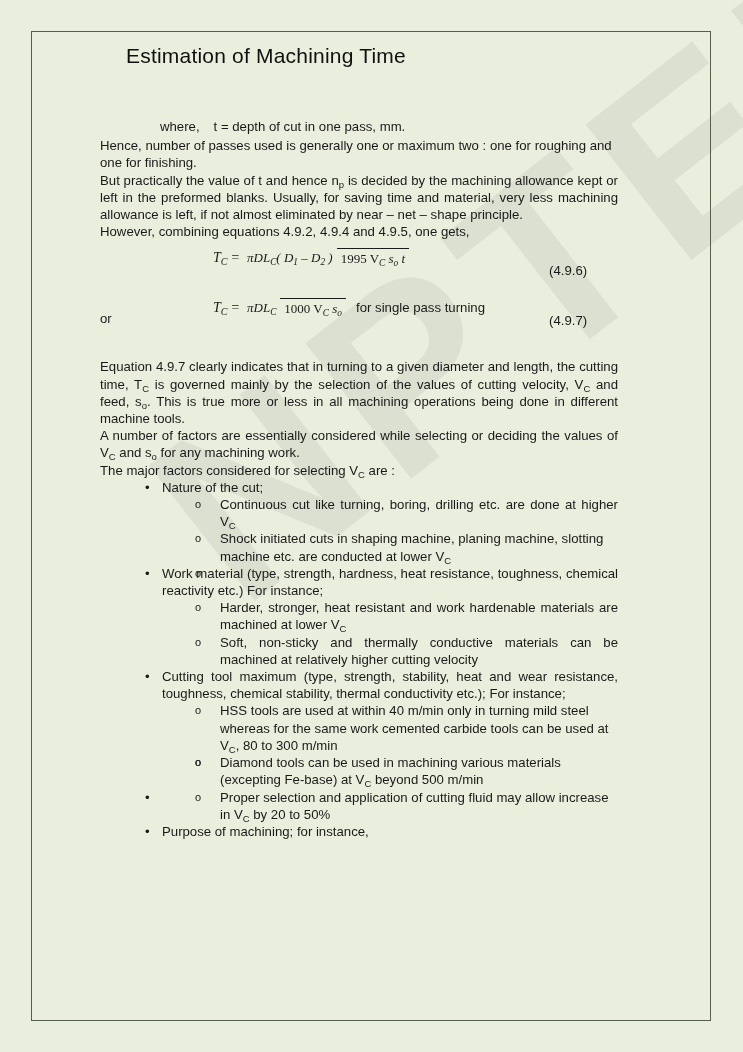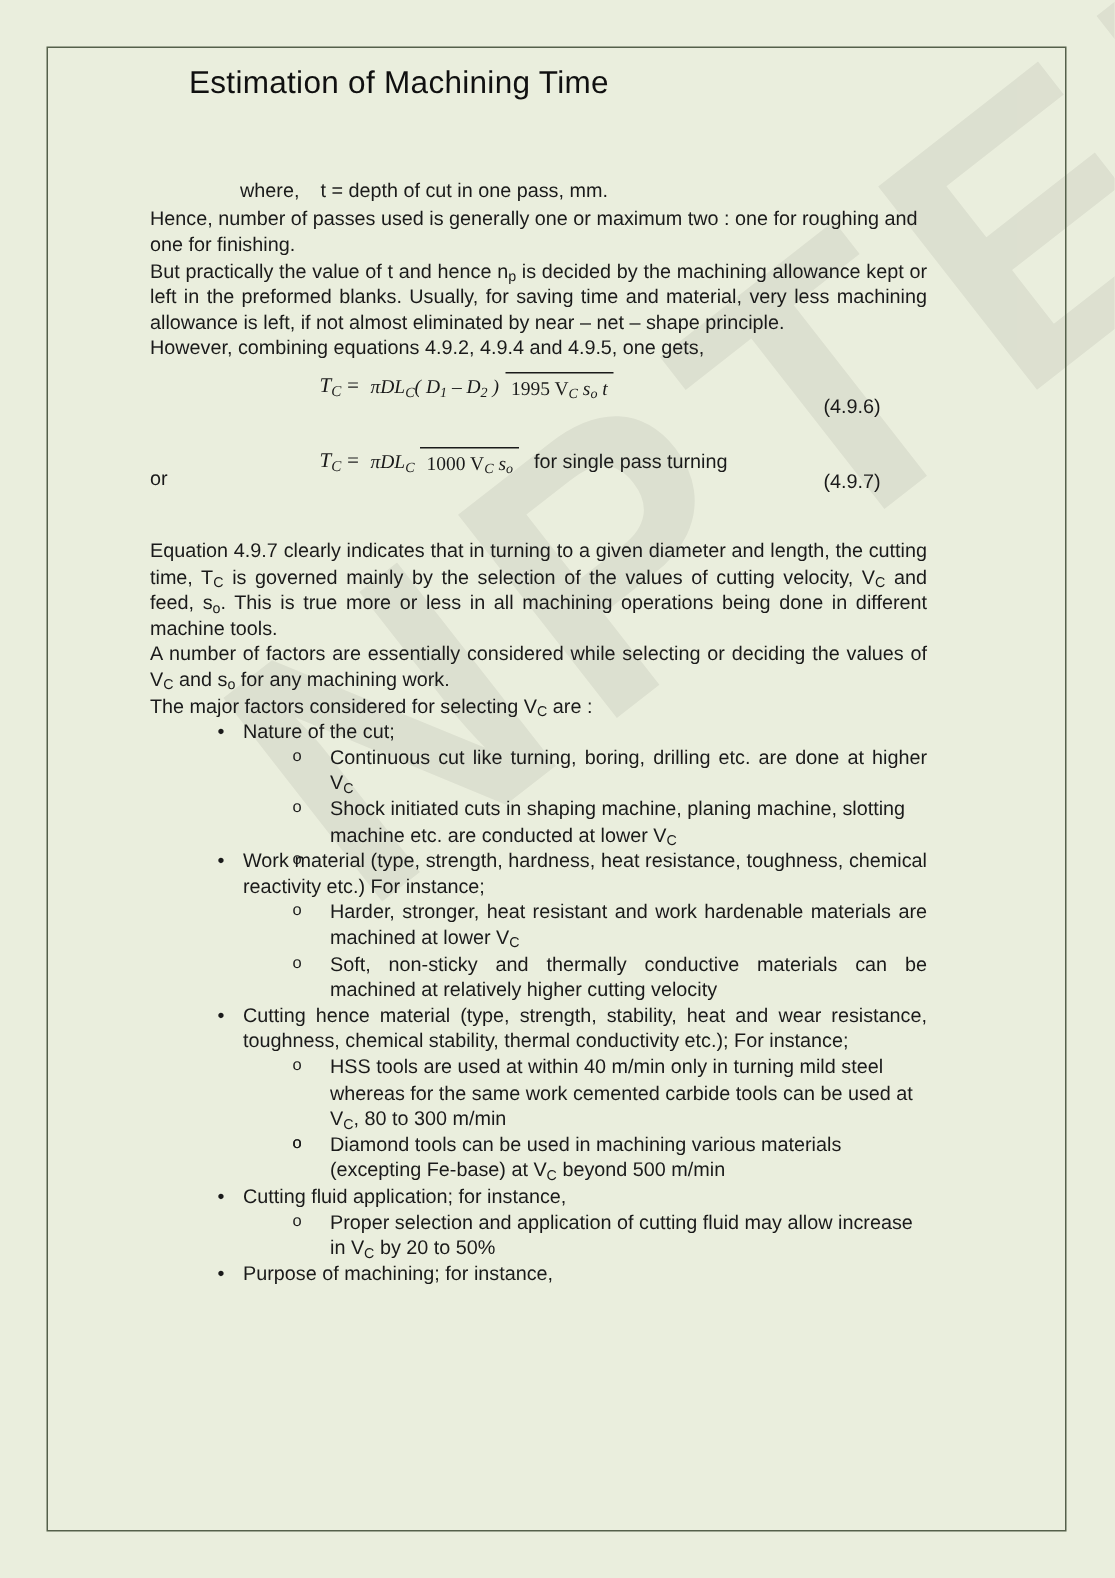--- a/index.html
+++ b/index.html
@@ -274,30 +274,29 @@
         <li>
           <span class="b1">•</span>
           <div class="lead"><b>Work material</b><span> (type, strength, hardness, heat resistance, toughness, chemical reactivity etc.) For instance;</span></div>
           <ul class="lvl2">
             <li><span class="b2">o</span><span>Harder, stronger, heat resistant and work hardenable materials are machined at lower V</span><sub>C</sub></li>
             <li><span class="b2">o</span><span>Soft, non-sticky and thermally conductive materials can be machined at relatively higher cutting velocity</span></li>
           </ul>
         </li>
         <li>
           <span class="b1">•</span>
-          <div class="lead"><b>Cutting hence material</b><span> (type, strength, stability, heat and wear resistance, toughness, chemical stability, thermal conductivity etc.); For instance;</span></div>
+          <div class="lead"><b>Cutting tool maximum</b><span> (type, strength, stability, heat and wear resistance, toughness, chemical stability, thermal conductivity etc.); For instance;</span></div>
           <ul class="lvl2">
             <li class="nojust"><span class="b2">o</span><span>HSS tools are used at within 40 m/min only in turning mild steel whereas for the same work cemented carbide tools can be used at V</span><sub>C</sub><span>, 80 to 300 m/min</span></li>
             <li><span class="b2">o</span></li>
             <li class="nojust"><span class="b2">o</span><span>Diamond tools can be used in machining various materials (excepting Fe-base) at V</span><sub>C</sub><span> beyond 500 m/min</span></li>
           </ul>
         </li>
         <li>
           <span class="b1">•</span>
-          <div class="lead"><b>Cutting fluid application</b><span>; for instance,</span></div>
           <ul class="lvl2">
             <li class="nojust"><span class="b2">o</span><span>Proper selection and application of cutting fluid may allow increase in V</span><sub>C</sub><span> by 20 to 50%</span></li>
           </ul>
         </li>
         <li>
           <span class="b1">•</span>
           <div class="lead"><b>Purpose of machining;</b><span> for instance,</span></div>
         </li>
       </ul>
 

